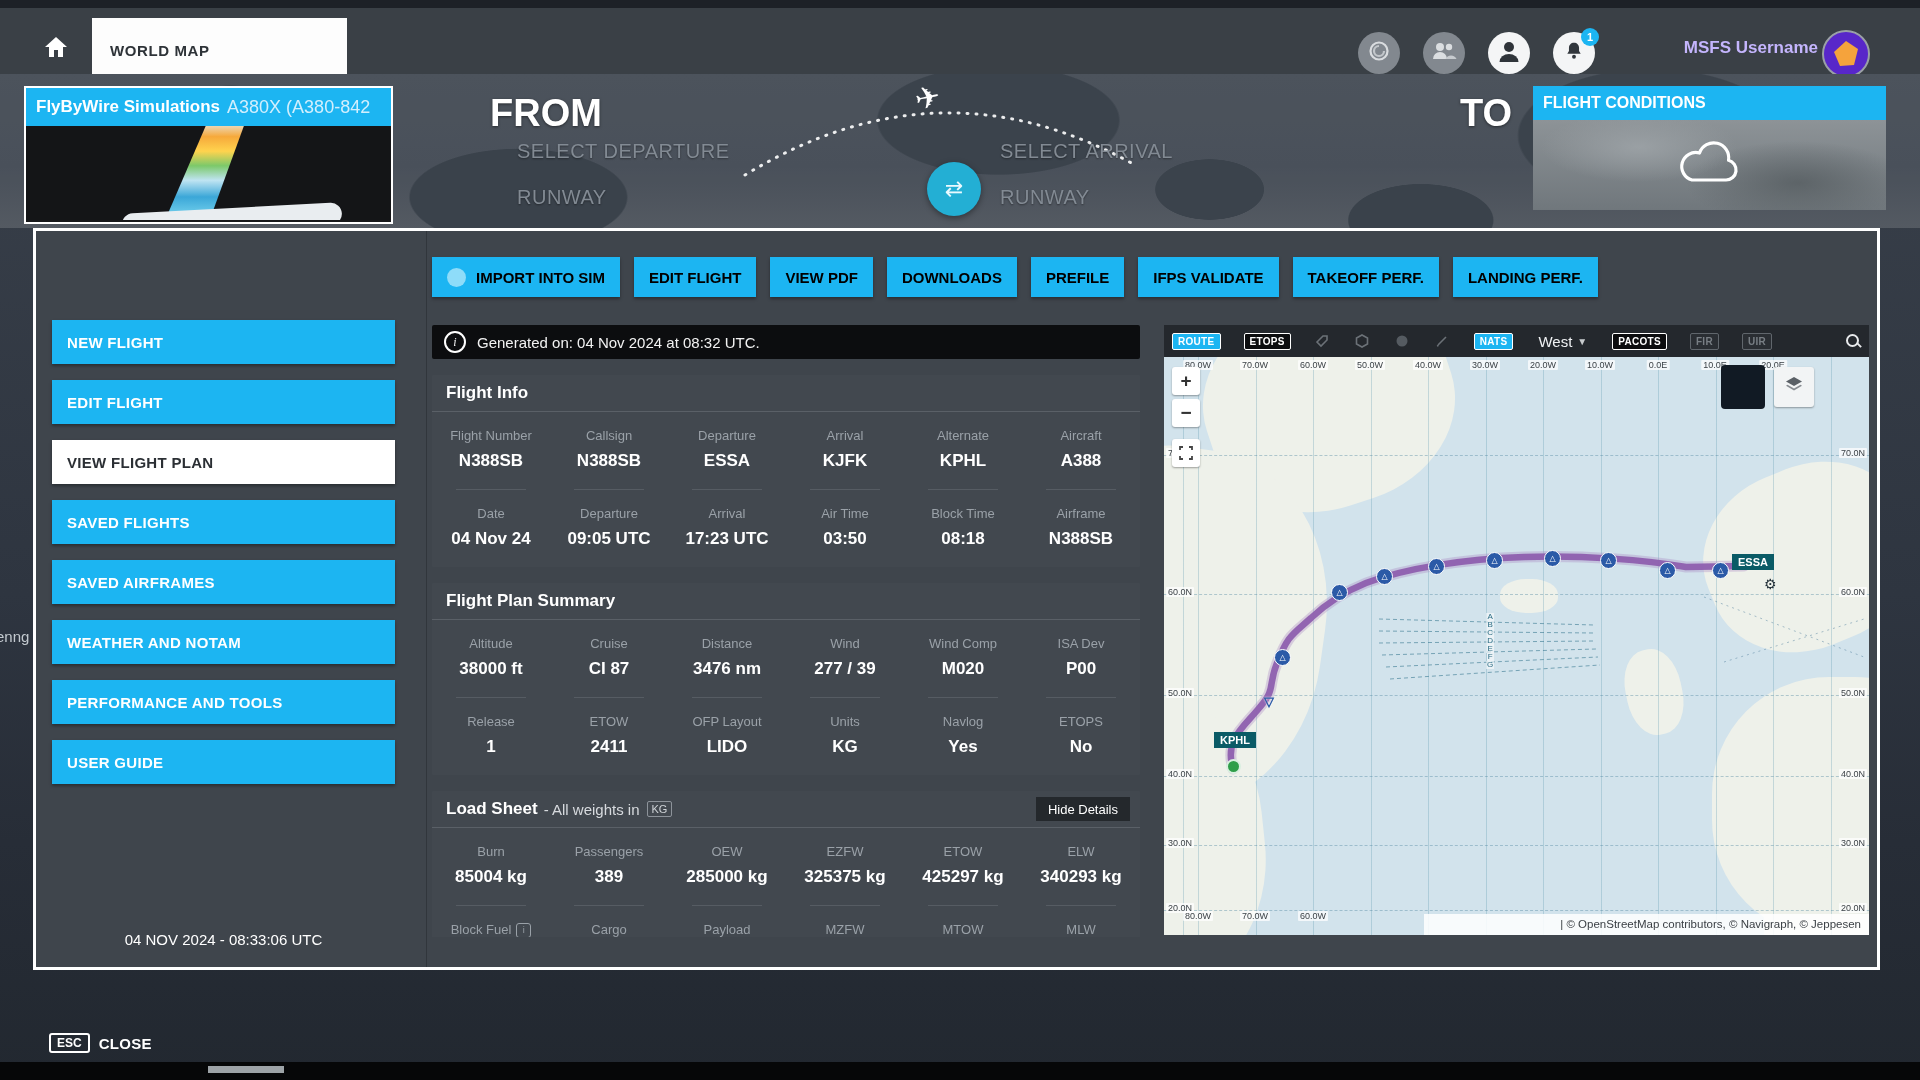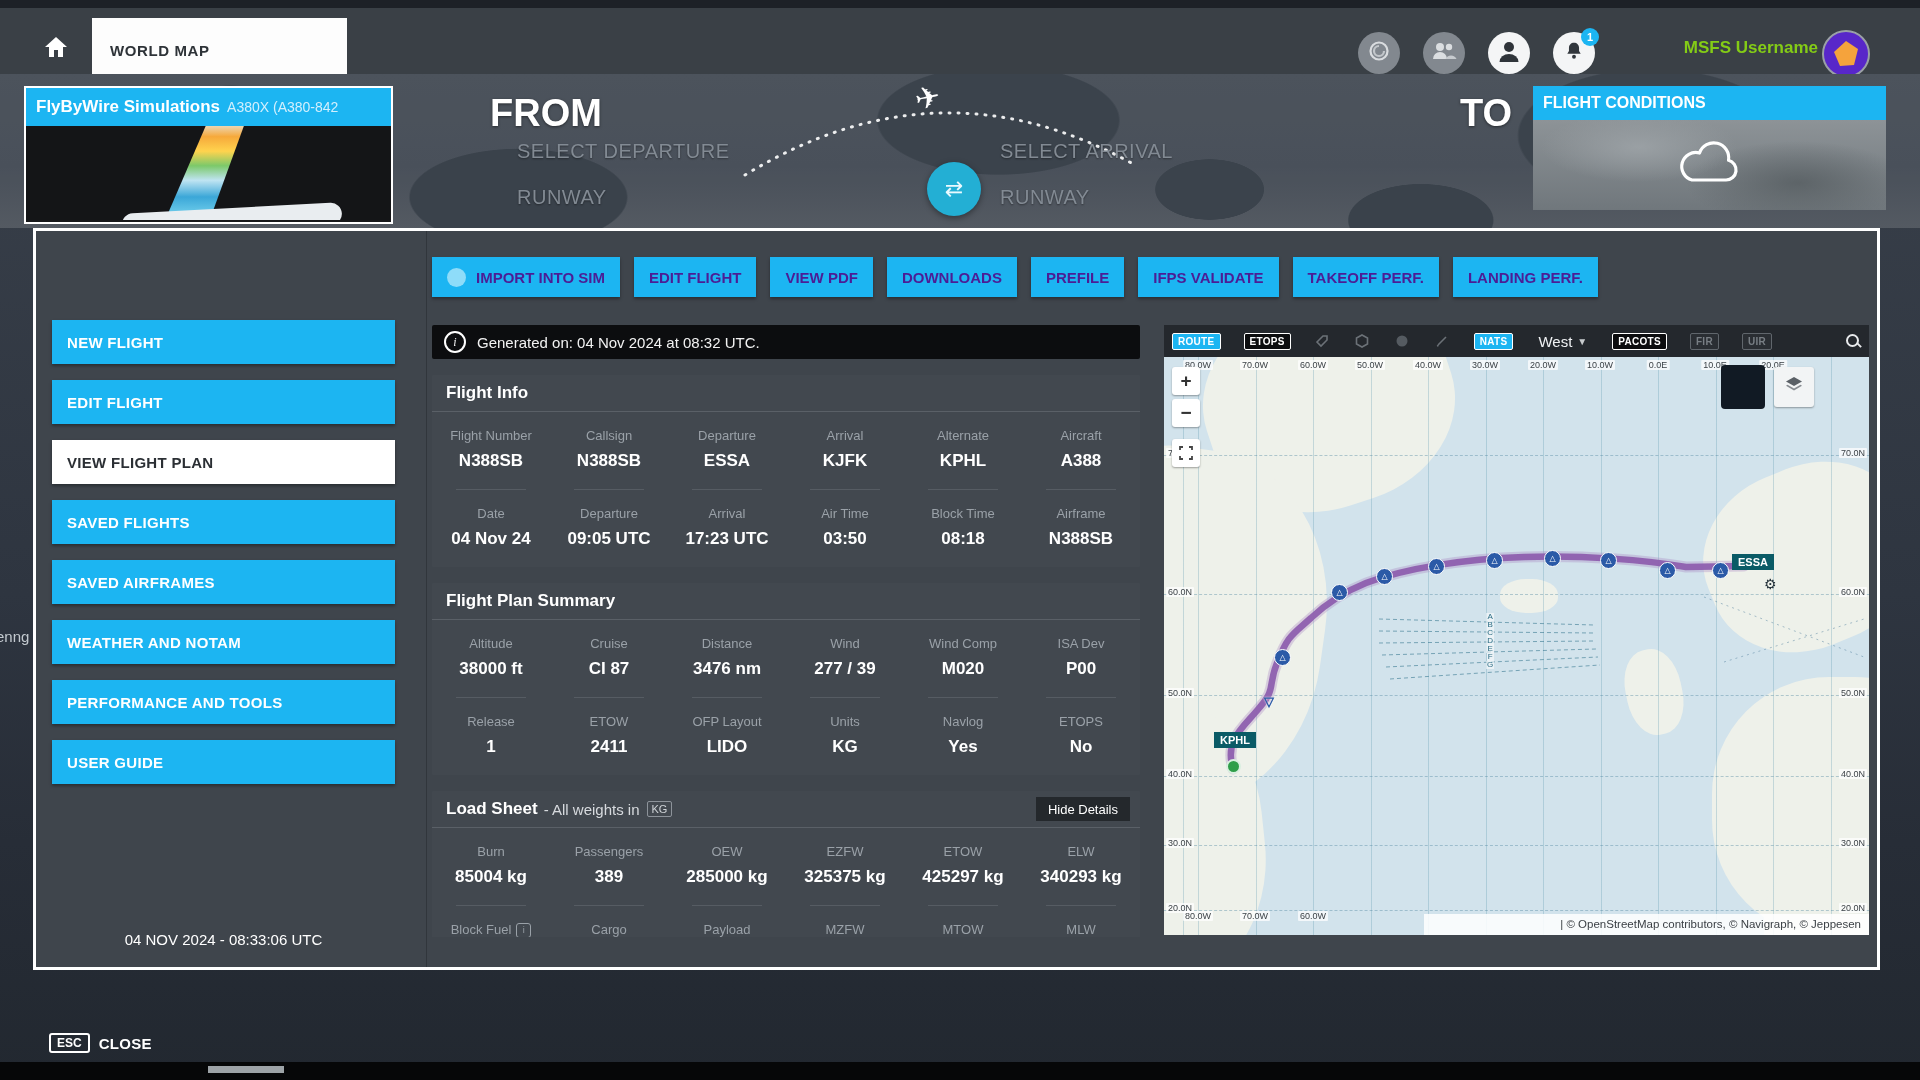--- a/index.html
+++ b/index.html
@@ -11,39 +11,39 @@
   .topbar{position:absolute;left:0;top:8px;width:100%;height:66px;background:#3a4046;}
   .home-tab{position:absolute;left:30px;top:8px;width:52px;height:66px;display:flex;align-items:center;justify-content:center;}
   .home-tab .bar{position:absolute;left:4px;bottom:0;width:46px;height:5px;background:#1cb5f2;}
   .wm-box{position:absolute;left:92px;top:10px;width:255px;height:64px;background:#fdfdfd;display:flex;align-items:center;}
   .wm-box span{margin-left:18px;color:#2e3338;font-weight:bold;font-size:15px;letter-spacing:.6px;}
   .tb-ico{position:absolute;top:24px;width:42px;height:42px;border-radius:50%;display:flex;align-items:center;justify-content:center;}
   .tb-gray{background:#82888f;}
   .tb-white{background:#f4f5f6;}
   .badge{position:absolute;right:-4px;top:-4px;width:18px;height:18px;border-radius:50%;background:#1cb5f2;color:#fff;
          font-size:11px;font-weight:bold;display:flex;align-items:center;justify-content:center;}
-  .username{position:absolute;right:102px;top:30px;font-size:17px;font-weight:bold;color:#84cc16;text-align:center;}
+  .username{position:absolute;right:102px;top:30px;font-size:17px;font-weight:bold;color:#c4b5fd;text-align:center;}
   .avatar{position:absolute;right:50px;top:22px;width:44px;height:44px;border-radius:50%;background:#5827c9;border:2px solid #9aa0a6;
           display:flex;align-items:center;justify-content:center;overflow:hidden;}
   
   .hstrip{position:absolute;left:0;top:74px;width:100%;height:154px;background:#4b525b;overflow:hidden;}
   .hstrip .wmap{position:absolute;inset:0;
     background:
       radial-gradient(120px 70px at 12% 35%,#39414a 60%,transparent 61%),
       radial-gradient(180px 80px at 27% 80%,#39414a 60%,transparent 61%),
       radial-gradient(200px 90px at 52% 30%,#3a424b 60%,transparent 61%),
       radial-gradient(90px 50px at 63% 75%,#3a424b 60%,transparent 61%),
       radial-gradient(220px 110px at 86% 40%,#3a424b 60%,transparent 61%),
       radial-gradient(120px 60px at 74% 95%,#39414a 60%,transparent 61%),
       linear-gradient(180deg,#4d545d 0%,#49505a 60%,#555b63 100%);
     opacity:.9;}
   .ac-box{position:absolute;left:24px;top:12px;width:365px;height:134px;border:2px solid #fff;background:#17181a;}
   .ac-head{height:38px;background:#1cb5f2;display:flex;align-items:center;padding-left:10px;white-space:nowrap;overflow:hidden;}
   .ac-head .t1{font-weight:bold;font-size:17px;color:#fff;}
-  .ac-head .t2{font-size:14px;color:#d2effd;margin-left:7px;}
+  .ac-head .t2{font-size:18px;color:#d2effd;margin-left:7px;}
   .tailwrap{position:relative;height:94px;overflow:hidden;background:#141517;}
   .tailfin{position:absolute;left:128px;top:-6px;width:118px;height:104px;
      background:linear-gradient(180deg,#e8eef1 0%,#f6a93b 16%,#ffd34e 30%,#7cc96a 44%,#bfe4f2 58%,#3ba7d8 74%,#66c7e8 88%,#2b86b8 100%);
      clip-path:polygon(46% 0,78% 0,46% 100%,8% 100%);}
   .fuselage{position:absolute;left:96px;bottom:-10px;width:220px;height:22px;background:#e9edf0;border-radius:12px;transform:rotate(-3deg);}
   .from-lbl,.to-lbl{position:absolute;top:18px;font-size:38px;font-weight:bold;color:#fff;text-shadow:0 1px 3px rgba(0,0,0,.5);}
   .from-lbl{left:490px;}
   .to-lbl{left:1460px;}
   .ph{position:absolute;color:#828a93;font-size:20px;letter-spacing:.5px;text-shadow:0 1px 2px rgba(0,0,0,.4);}
   .arcplane{position:absolute;left:915px;top:6px;font-size:30px;color:#fff;transform:rotate(-12deg);}
@@ -57,21 +57,21 @@
                 linear-gradient(180deg,#8d9397 0%,#70777c 100%);}
   
   .panel{position:absolute;left:33px;top:228px;width:1847px;height:742px;background:#3f454c;border:3px solid #fff;box-sizing:border-box;}
   .side-sep{position:absolute;left:390px;top:0;width:1px;height:100%;background:#31363c;}
   .sbtn{position:absolute;left:16px;width:343px;height:44px;background:#1cb5f2;color:#fff;font-weight:bold;font-size:15px;
         display:flex;align-items:center;padding-left:15px;box-sizing:border-box;letter-spacing:.3px;box-shadow:0 2px 3px rgba(0,0,0,.35);}
   .sbtn.active{background:#fff;color:#2b2f34;}
   .side-dt{position:absolute;left:16px;top:700px;width:343px;text-align:center;font-size:15px;color:#fff;}
   
   .toolbar{position:absolute;left:396px;top:26px;display:flex;gap:14px;}
-  .tbtn{height:40px;background:#1cb5f2;color:#4c1d95;font-weight:bold;font-size:15px;display:flex;align-items:center;
+  .tbtn{height:40px;background:#1cb5f2;color:#000000;font-weight:bold;font-size:15px;display:flex;align-items:center;
         padding:0 15px;white-space:nowrap;box-shadow:0 2px 3px rgba(0,0,0,.35);}
   .imp-dot{width:19px;height:19px;border-radius:50%;background:#8edcf9;margin-right:10px;}
   
   .content{position:absolute;left:396px;top:94px;width:708px;height:612px;overflow:hidden;}
   .genbar{height:34px;background:#0c0d0f;border-radius:2px;display:flex;align-items:center;padding-left:12px;font-size:15px;color:#f2f2f2;margin-bottom:16px;}
   .info-i{width:18px;height:18px;border:2px solid #fff;border-radius:50%;display:inline-flex;align-items:center;justify-content:center;
           font-size:12px;font-style:italic;font-family:"Liberation Serif",serif;margin-right:11px;flex:none;}
   .section{background:#42484f;margin-bottom:16px;border-radius:1px;}
   .sec-head{position:relative;height:36px;display:flex;align-items:center;padding:0 14px;border-bottom:1px solid #5a6067;}
   .sec-title{font-size:17px;font-weight:bold;color:#fff;}

